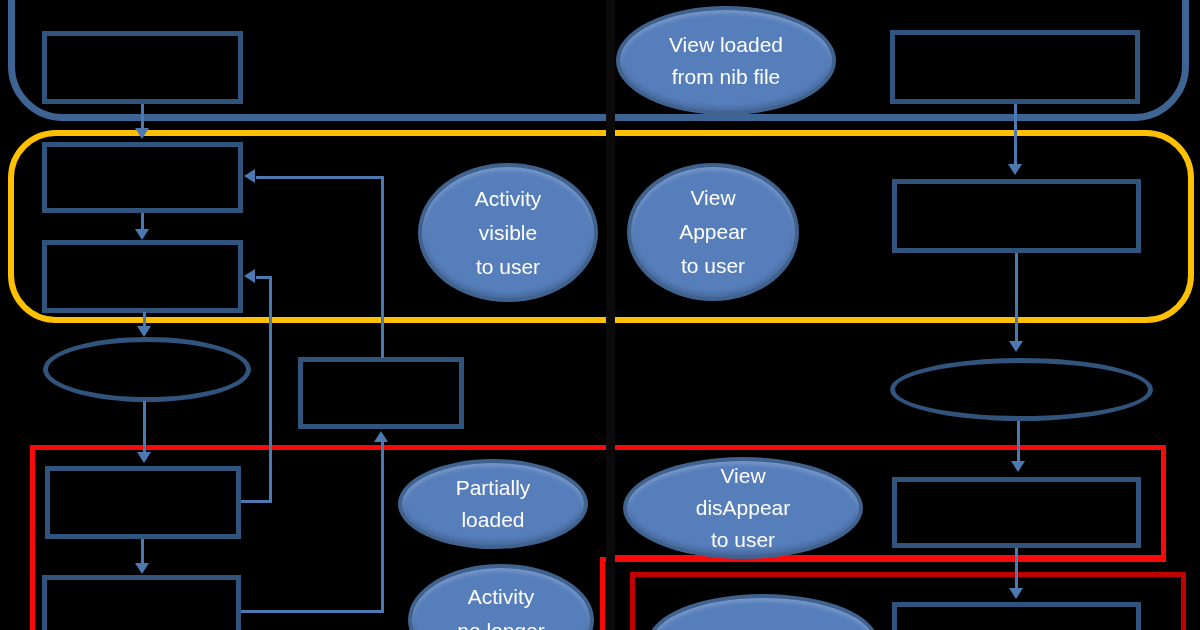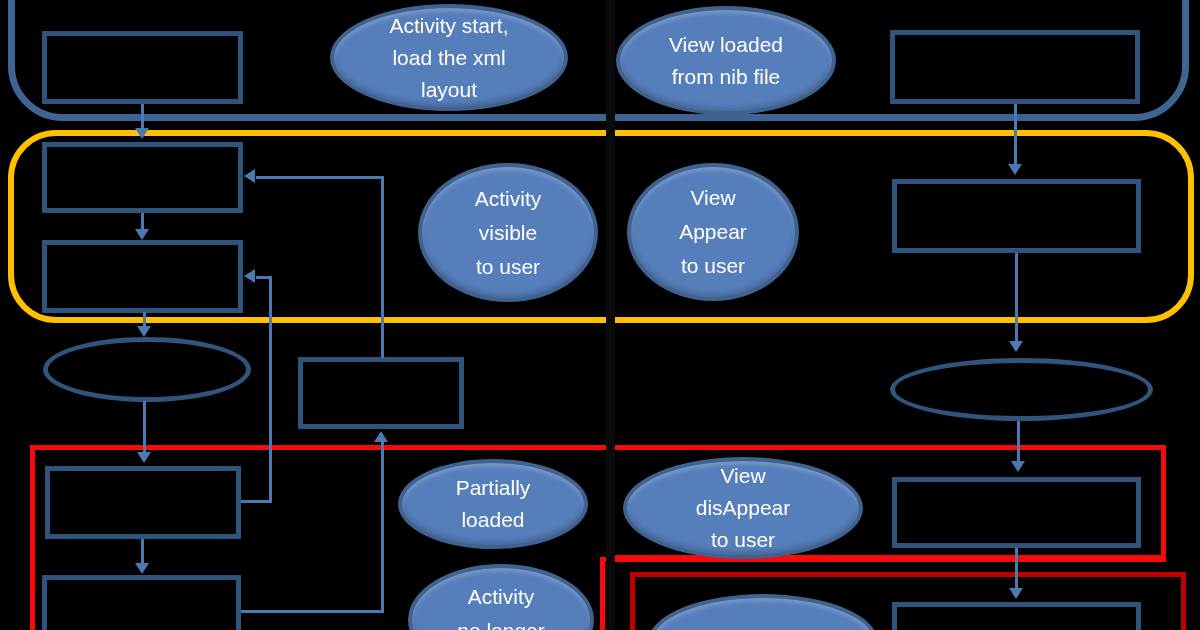--- a/index.html
+++ b/index.html
@@ -88,23 +88,20 @@
   <div class="arr-down" style="left:1008px;top:164px;"></div>
   <div class="vline" style="left:1015px;top:253px;height:90px;"></div>
   <div class="arr-down" style="left:1009px;top:341px;"></div>
   <div class="vline" style="left:1017px;top:421px;height:42px;"></div>
   <div class="arr-down" style="left:1011px;top:461px;"></div>
   <div class="vline" style="left:1015px;top:548px;height:42px;"></div>
   <div class="arr-down" style="left:1009px;top:588px;"></div>
 
   <div class="divider" style="left:606px;top:0;width:9px;height:630px;"></div>
 
-  <div class="ellipse" style="left:330px;top:4px;width:238px;height:107px;">Activity start,
-load the xml
-layout</div>
   <div class="ellipse" style="left:616px;top:6px;width:220px;height:109px;">View loaded
 from nib file</div>
   <div class="ellipse" style="left:418px;top:163px;width:180px;height:139px;line-height:34px;">Activity
 visible
 to user</div>
   <div class="ellipse" style="left:627px;top:163px;width:172px;height:138px;line-height:34px;">View
 Appear
 to user</div>
   <div class="ellipse" style="left:398px;top:459px;width:190px;height:90px;">Partially
 loaded</div>

